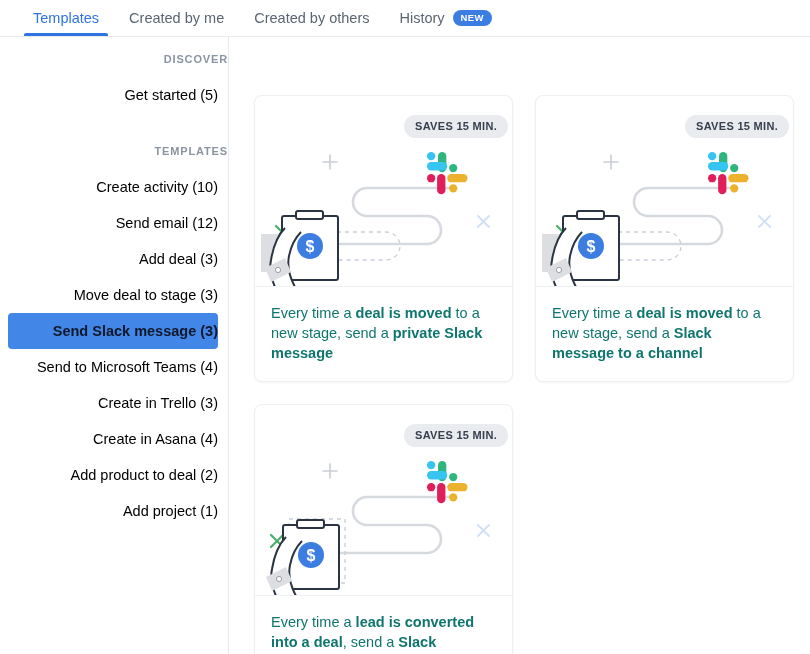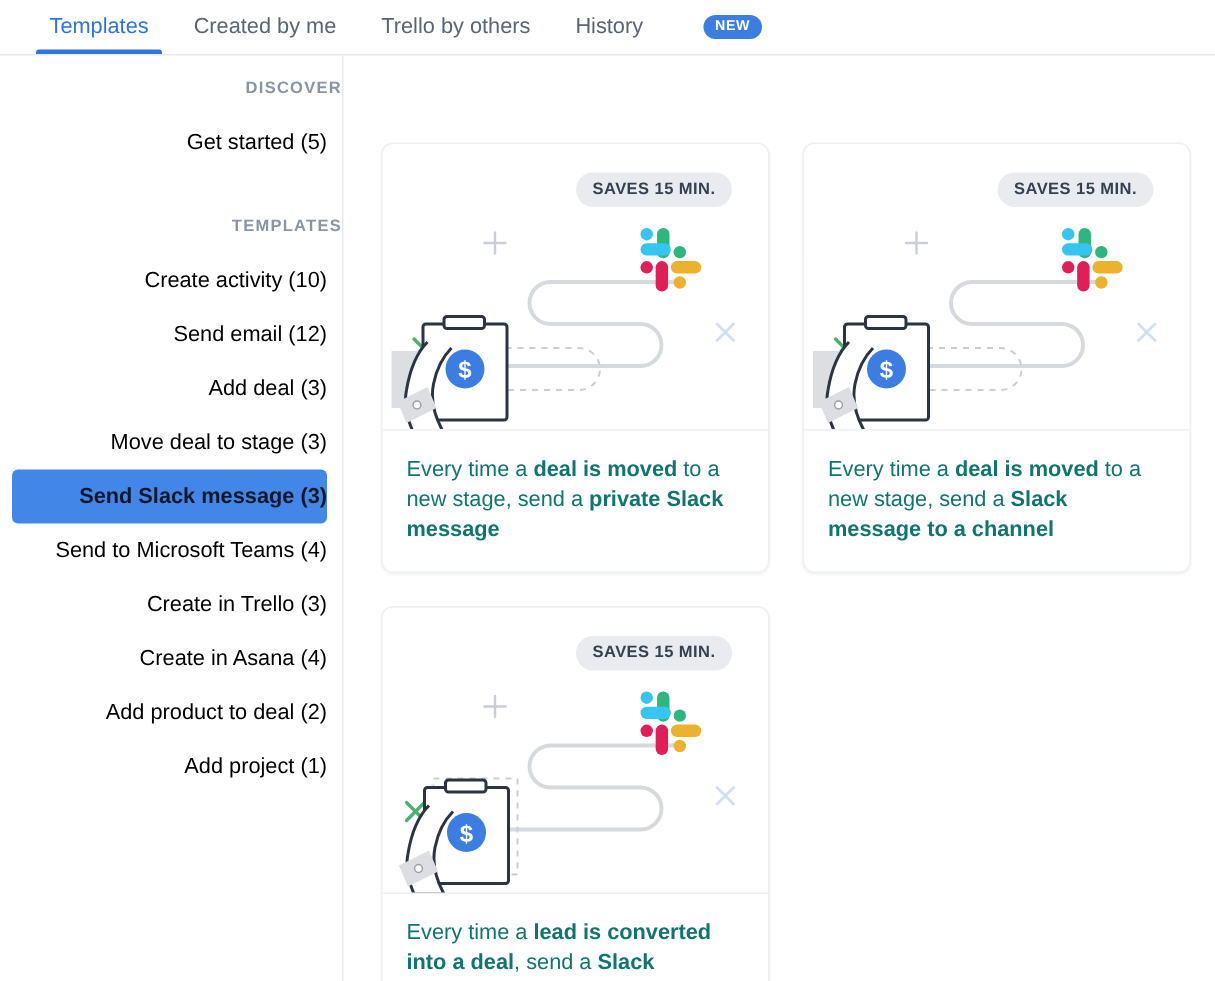--- a/index.html
+++ b/index.html
@@ -44,21 +44,20 @@
   }
   .new-badge {
     background: #3b7de0;
     color: #ffffff;
     font-size: 9.5px;
     font-weight: bold;
     letter-spacing: 0.4px;
     padding: 3px 8px 3px 8px;
     border-radius: 9px;
     line-height: 1;
-    margin-left: 32px;
   }
 
   
   .body {
     display: flex;
     height: 617px;
   }
 
   
   .sidebar {
@@ -119,21 +118,21 @@
     flex-direction: column;
   }
   .card-illus {
     position: relative;
     height: 191px;
     border-bottom: 1px solid #eef0f4;
     overflow: hidden;
   }
   .saves-badge {
     position: absolute;
-    top: 19px; right: 24px;
+    top: 19px; right: 4px;
     background: #e9ebef;
     color: #36404f;
     font-size: 11px;
     font-weight: bold;
     letter-spacing: 0.3px;
     padding: 6px 11px;
     border-radius: 13px;
     line-height: 1;
     z-index: 4;
   }
@@ -155,21 +154,21 @@
 <body>
 
 <div class="tabbar">
   <div class="tab active">
     <span>Templates</span>
   </div>
   <div class="tab">
     <span>Created by me</span>
   </div>
   <div class="tab">
-    <span>Trello by others</span>
+    <span>Created by others</span>
   </div>
   <div class="tab">
     <span>History</span>
     <span class="new-badge">NEW</span>
   </div>
 </div>
 
 <div class="body">
 
   <div class="sidebar">

